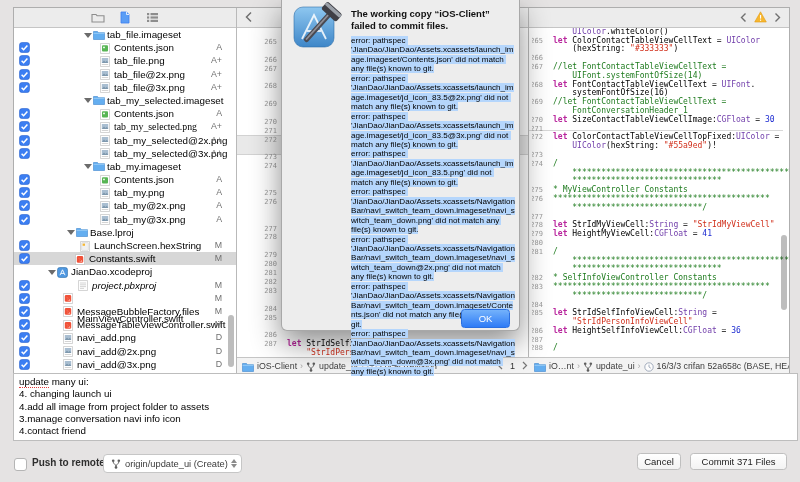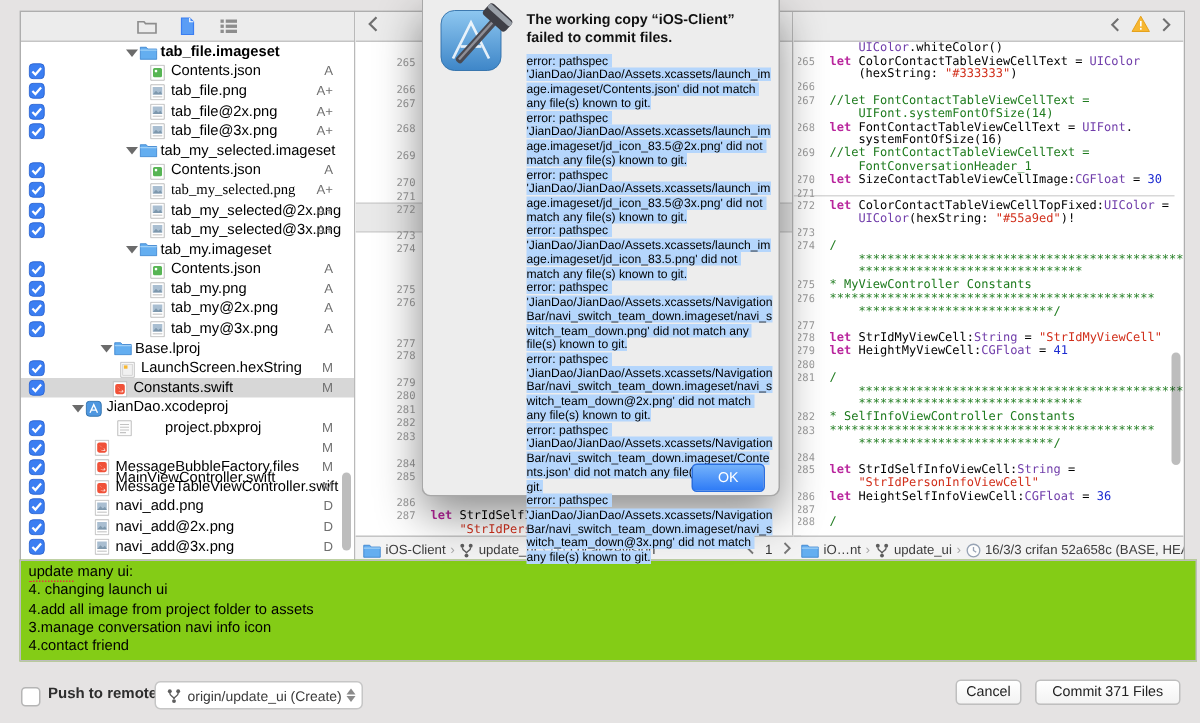--- a/index.html
+++ b/index.html
@@ -75,21 +75,21 @@
   #dlg-title{position:absolute;left:69px;top:8px;width:160px;font-size:9.5px;line-height:12px;
              font-weight:bold;color:#111}
   #dlg-body{position:absolute;left:69px;top:36px;width:164px;font-size:8.1px;line-height:9.45px;
             color:#000;white-space:pre-wrap;overflow-wrap:break-word}
   #dlg-body span{background:#b5d6fc}
   #dlg-ok{position:absolute;left:179px;top:309px;width:47px;height:17px;border-radius:3.5px;
           background:linear-gradient(#74b2fb,#2e7bf6);border:1px solid #2a6fe0;color:#fff;
           font-size:9.5px;display:flex;align-items:center;justify-content:center}
 
   
-  #commit-box{position:absolute;left:13px;top:373px;width:773px;height:62px;background:#84cc16;
+  #commit-box{position:absolute;left:13px;top:373px;width:773px;height:62px;background:#ffffff;
               border:1px solid #bdbdbd;padding:2px 5px;box-sizing:content-box;overflow:hidden}
   .cm-line{font-size:9.8px;line-height:12.3px;color:#000}
   .misspell{border-bottom:1.5px dotted #e03c3c}
 
   
   #fb-check{position:absolute;left:14px;top:458px;width:11px;height:11px;background:#fff;
             border:1px solid #b5b5b5;border-radius:3px}
   #fb-label{position:absolute;left:32px;top:457px;font-size:10px;font-weight:600;color:#2e2e2e}
   #fb-pop{position:absolute;left:103px;top:454px;width:139px;height:19px;background:#fff;
           border:1px solid #c6c6c6;border-radius:4px;display:flex;align-items:center;
@@ -138,21 +138,21 @@
             </svg>
         </span>
       </div>
       <div id="file-list">
           <div class="fl-row">
             <span class="fl-tri" style="left: 70px;"></span>
             <span class="fl-ico" style="left: 79px;"><svg width="12" height="10" viewBox="0 0 12 10">
                 <path d="M.5 1.5h4l1 1.2h6v6.8H.5z" fill="#64aef0" stroke="#3f86cf" stroke-width=".6"></path>
                 <path d="M.5 3.4h11" stroke="#9fd0f7" stroke-width=".8"></path>
               </svg></span>
-            <span class="fl-label" style="left: 93px; font-weight: bold;">tab_file.imageset</span>
+            <span class="fl-label" style="left: 93px;">tab_file.imageset</span>
           </div>
           <div class="fl-row">
             <span class="fl-cb"><svg width="11" height="11" viewBox="0 0 11 11">
                 <rect x=".5" y=".5" width="10" height="10" rx="2.6" fill="#3b7ef2" stroke="#2b63cf" stroke-width=".6"></rect>
                 <polyline points="2.6,5.7 4.6,7.7 8.4,3.4" fill="none" stroke="#fff" stroke-width="1.5"></polyline>
               </svg></span>
             <span class="fl-ico" style="left: 86px;"><svg width="10" height="11" viewBox="0 0 10 11">
                 <path d="M.5 .5h9v10h-9z" fill="#fff" stroke="#b8b8b8" stroke-width=".6"></path>
                 <rect x="2" y="2.3" width="6" height="6.2" rx="1" fill="#57b554"></rect>
                 <circle cx="4" cy="4.4" r=".9" fill="#fff"></circle>
@@ -374,21 +374,21 @@
             <span class="fl-cb"><svg width="11" height="11" viewBox="0 0 11 11">
                 <rect x=".5" y=".5" width="10" height="10" rx="2.6" fill="#3b7ef2" stroke="#2b63cf" stroke-width=".6"></rect>
                 <polyline points="2.6,5.7 4.6,7.7 8.4,3.4" fill="none" stroke="#fff" stroke-width="1.5"></polyline>
               </svg></span>
             <span class="fl-ico" style="left: 64px;"><svg width="10" height="11" viewBox="0 0 10 11">
                 <path d="M.5 .5h9v10h-9z" fill="#fdfdfd" stroke="#b8b8b8" stroke-width=".6"></path>
                 <g stroke="#c3c3c3" stroke-width=".7">
                   <path d="M2 3h6M2 4.8h6M2 6.6h6M2 8.4h4"></path>
                 </g>
               </svg></span>
-            <span class="fl-label" style="left: 96px;">project.pbxproj</span>
+            <span class="fl-label" style="left: 78px; font-style: italic;">project.pbxproj</span>
             <span class="fl-status">M</span>
           </div>
           <div class="fl-row">
             <span class="fl-cb"><svg width="11" height="11" viewBox="0 0 11 11">
                 <rect x=".5" y=".5" width="10" height="10" rx="2.6" fill="#3b7ef2" stroke="#2b63cf" stroke-width=".6"></rect>
                 <polyline points="2.6,5.7 4.6,7.7 8.4,3.4" fill="none" stroke="#fff" stroke-width="1.5"></polyline>
               </svg></span>
             <span class="fl-ico" style="left: 49px;"><svg width="10" height="11" viewBox="0 0 10 11">
                 <path d="M.5 .5h9v10h-9z" fill="#fff" stroke="#b8b8b8" stroke-width=".6"></path>
                 <rect x="1.8" y="2" width="6.4" height="6.8" rx="1.4" fill="#f05138"></rect>

